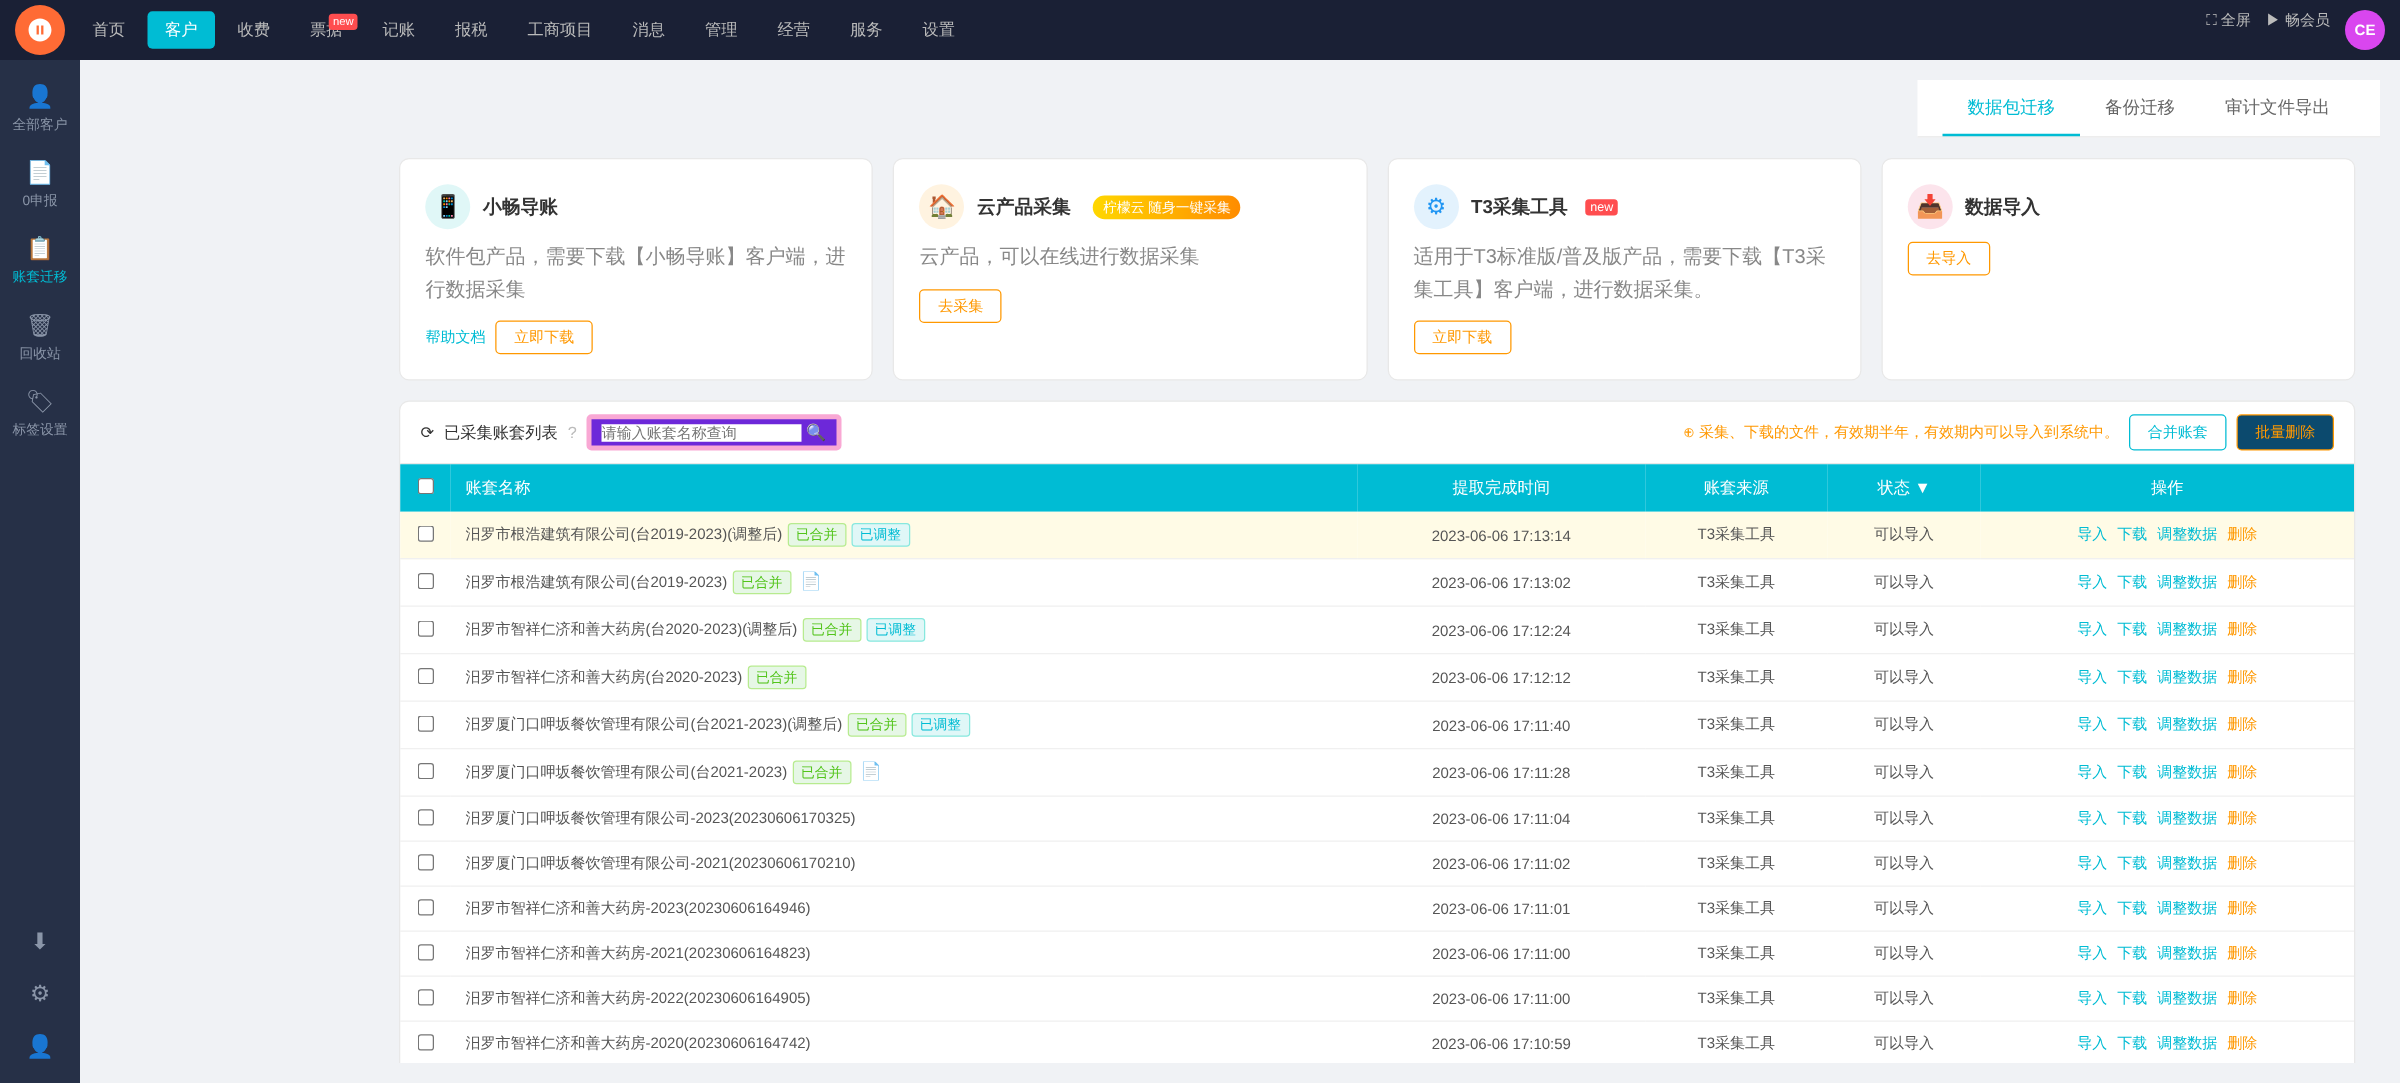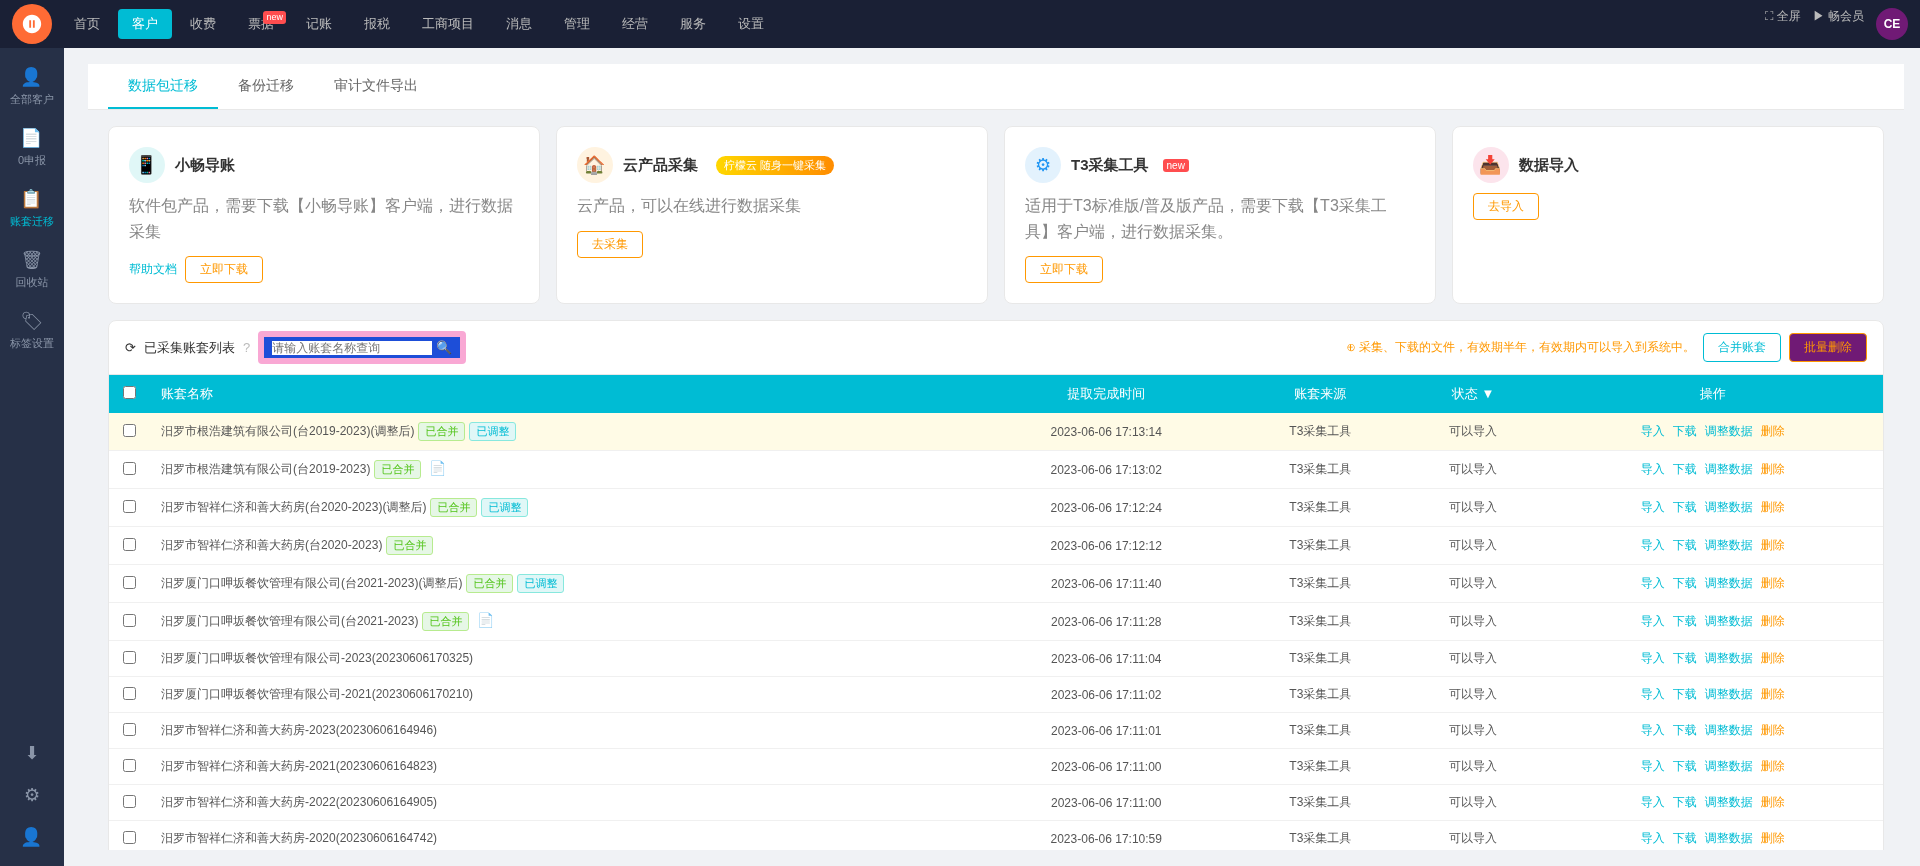--- a/index.html
+++ b/index.html
@@ -52,21 +52,21 @@
       border-radius: 3px;
       line-height: 1.2;
     }
     .top-nav-right {
       display: flex; align-items: flex-start; gap: 12px;
       color: #bbb; font-size: 12px;
     }
     .top-nav-right span { cursor: pointer; }
     .avatar {
       width: 32px; height: 32px; border-radius: 50%;
-      background: #701a75;
+      background: #d946ef;
       display: flex; align-items: center; justify-content: center;
       color: white; font-weight: bold;
     }
 
     
     .sidebar {
       position: fixed;
       top: 48px; left: 0; bottom: 0;
       width: 64px;
       background: #263047;
@@ -93,26 +93,27 @@
       gap: 8px;
       padding-bottom: 12px;
     }
     .sidebar-bottom-item {
       color: #8a95a8; font-size: 18px; cursor: pointer; padding: 6px;
     }
 
     
     .main {
       margin-top: 48px;
-      margin-left: 72px;
+      margin-left: 95px;
       padding: 16px;
       height: calc(100vh - 48px);
       overflow: hidden;
       display: flex; flex-direction: column;
       background: #f0f2f5;
+      align-items: flex-end;
     }
 
     
     .tabs-bar {
       background: #fff;
       border-bottom: 1px solid #e8e8e8;
       display: flex; align-items: center;
       padding: 0 20px;
       height: 46px;
       flex-shrink: 0;
@@ -208,23 +209,23 @@
       display: flex; align-items: center;
       padding: 10px 16px;
       border-bottom: 1px solid #e8e8e8;
       gap: 8px;
     }
     .list-header-left { display: flex; align-items: center; gap: 8px; flex: 1; }
     .list-header-right { display: flex; align-items: center; gap: 8px; }
     .list-title { font-size: 13px; color: #333; font-weight: 500; }
     .search-box {
       display: flex; align-items: center;
-      border: 6px solid #f9a8d4; border-radius: 4px;
+      border: 4px solid #f9a8d4; border-radius: 4px;
       padding: 3px 8px; gap: 4px;
-      background: #1d4ed8;
+      background: #6d28d9;
     }
     .search-box input {
       border: none; outline: none;
       font-size: 12px; width: 160px;
       color: #999;
     }
     .search-icon { color: #bbb; font-size: 13px; cursor: pointer; }
 
     .btn-action {
       border: 1px solid #00bcd4;
@@ -234,21 +235,21 @@
       background: #fff;
       cursor: pointer;
       font-size: 12px;
       white-space: nowrap;
     }
     .btn-delete {
       border: 1px solid #ff9800;
       color: #ff9800;
       padding: 5px 14px;
       border-radius: 4px;
-      background: #701a75;
+      background: #0c4a6e;
       cursor: pointer;
       font-size: 12px;
       white-space: nowrap;
     }
 
     
     .data-table { width: 100%; border-collapse: collapse; }
     .data-table thead tr {
       background: #00bcd4;
       color: white;

